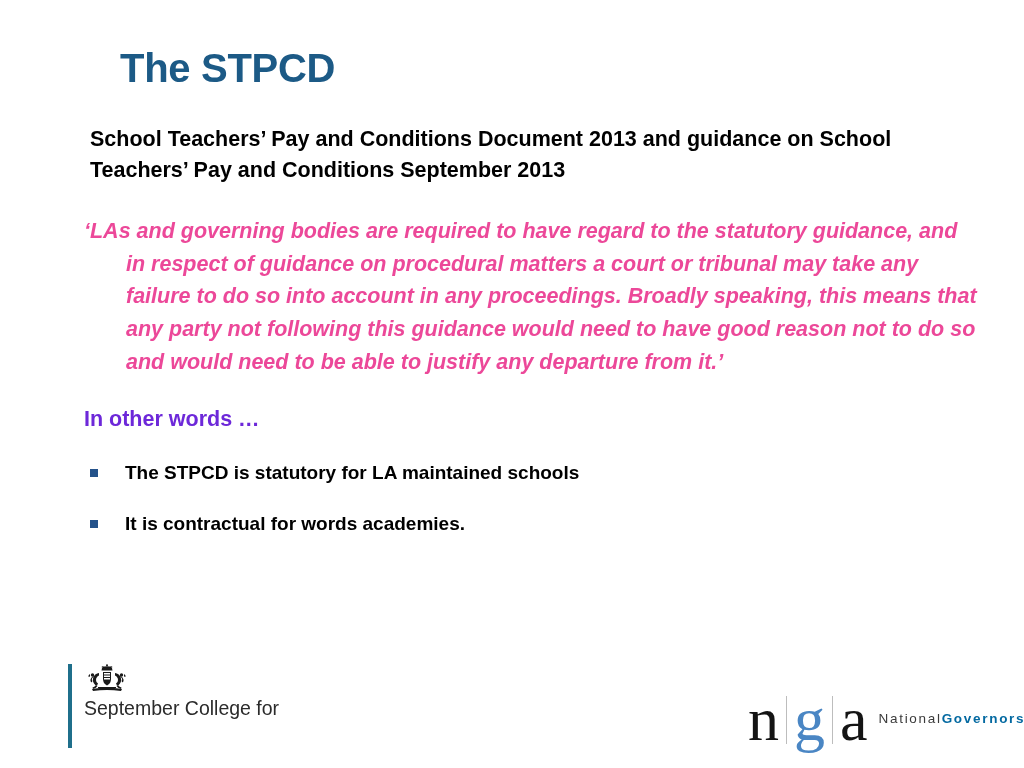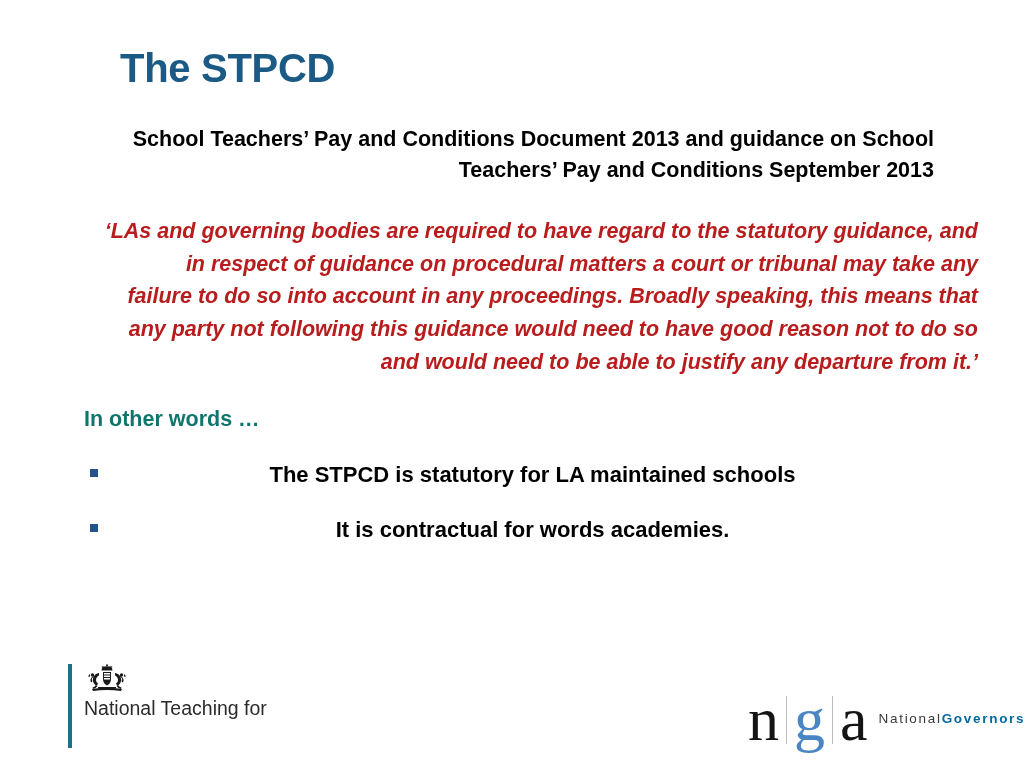--- a/index.html
+++ b/index.html
@@ -38,64 +38,62 @@
 
   
   .body-area {
     position: absolute;
     left: 84px;
     top: 124px;
     width: 856px;
   }
 
   .subtitle {
-    text-align: right;
+    text-align: left;
     font-size: 21.5px;
     font-weight: bold;
     line-height: 1.42;
     color: #000000;
     margin: 0 0 30px 0;
     padding: 0 6px;
   }
 
   .quote {
     font-size: 21.5px;
     font-weight: bold;
     font-style: italic;
     line-height: 1.52;
-    color: #b91c1c;
+    color: #ec4899;
     margin: 0 0 26px 0;
     padding-left: 42px;
     text-indent: -42px;
     width: 852px;
-    text-align: right;
   }
 
   .lead-in {
     font-size: 21.5px;
     font-weight: bold;
     line-height: 1.4;
-    color: #0f766e;
+    color: #6d28d9;
     margin: 0 0 26px 0;
   }
 
   .bullet-list {
     list-style: none;
     margin: 0;
     padding: 0;
   }
   .bullet-item {
     position: relative;
     padding-left: 41px;
-    font-size: 22px;
+    font-size: 19px;
     font-weight: bold;
     line-height: 1.35;
     color: #000000;
     margin-bottom: 25px;
-    text-align: center;
   }
   .bullet-marker {
     position: absolute;
     left: 6px;
     top: 9px;
     width: 8px;
     height: 8px;
     background: #24528a;
     display: block;
   }
@@ -226,21 +224,21 @@
           <path d="M62 18 q8 1 11 8 q3 7 -1 13 q-2 4 -6 4 l-2 -4 q4 -2 4 -7 q0 -6 -6 -9 z"></path>
           <path d="M73 24 q5 2 6 7 q1 4 -2 6 l-2 -3 q2 -2 1 -5 q-1 -3 -4 -3 z"></path>
           <circle cx="75" cy="22" r="3.4"></circle>
           <path d="M80 20 q4 2 3 6 l-3 -1 z"></path>
           <path d="M68 42 q3 4 7 5 l-1 3 q-6 -1 -9 -6 z"></path>
 
           <path d="M16 50 q30 -5 60 0 l-2 4 q-28 -4 -56 0 z"></path>
           <path d="M28 46 h36 v2 h-36 z"></path>
         </g>
       </svg>
-      <div class="nctl-name"><span>National Teaching for</span><br></div>
+      <div class="nctl-name"><span>September College for</span><br></div>
     </div>
   </div>
 
   <div class="nga-logo">
     <div class="nga-mark">
       <span class="nga-letter-n">n</span>
       <span class="nga-sep"></span>
       <span class="nga-letter-g">g</span>
       <span class="nga-sep"></span>
       <span class="nga-letter-a">a</span>

